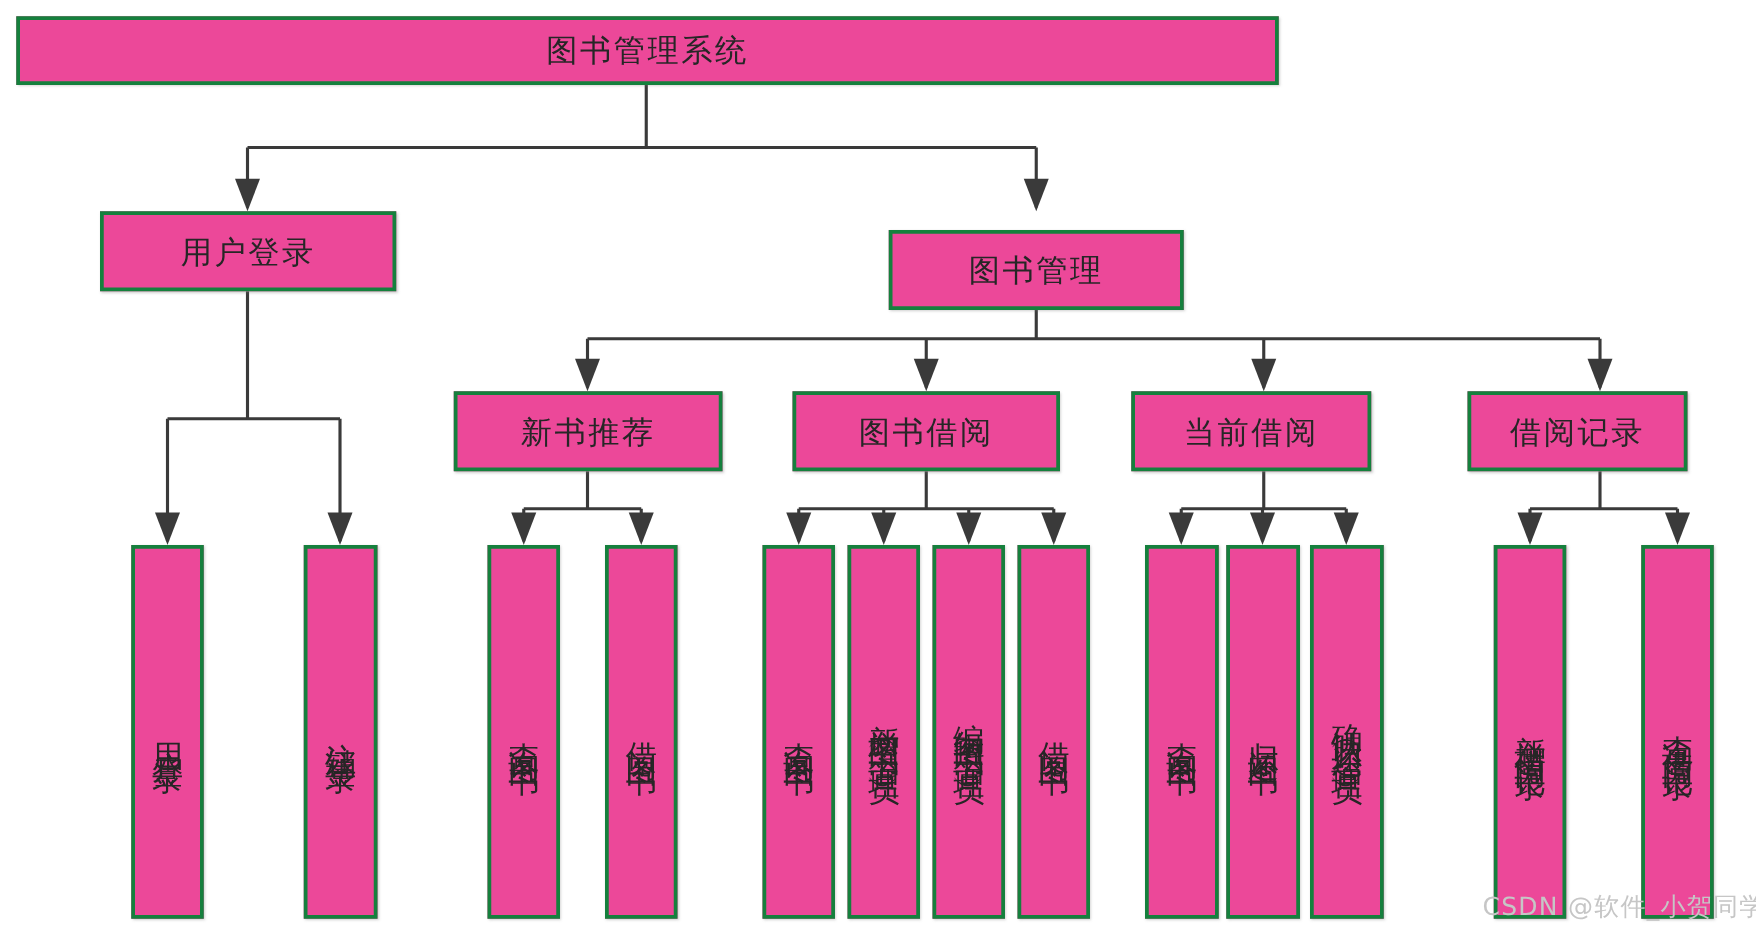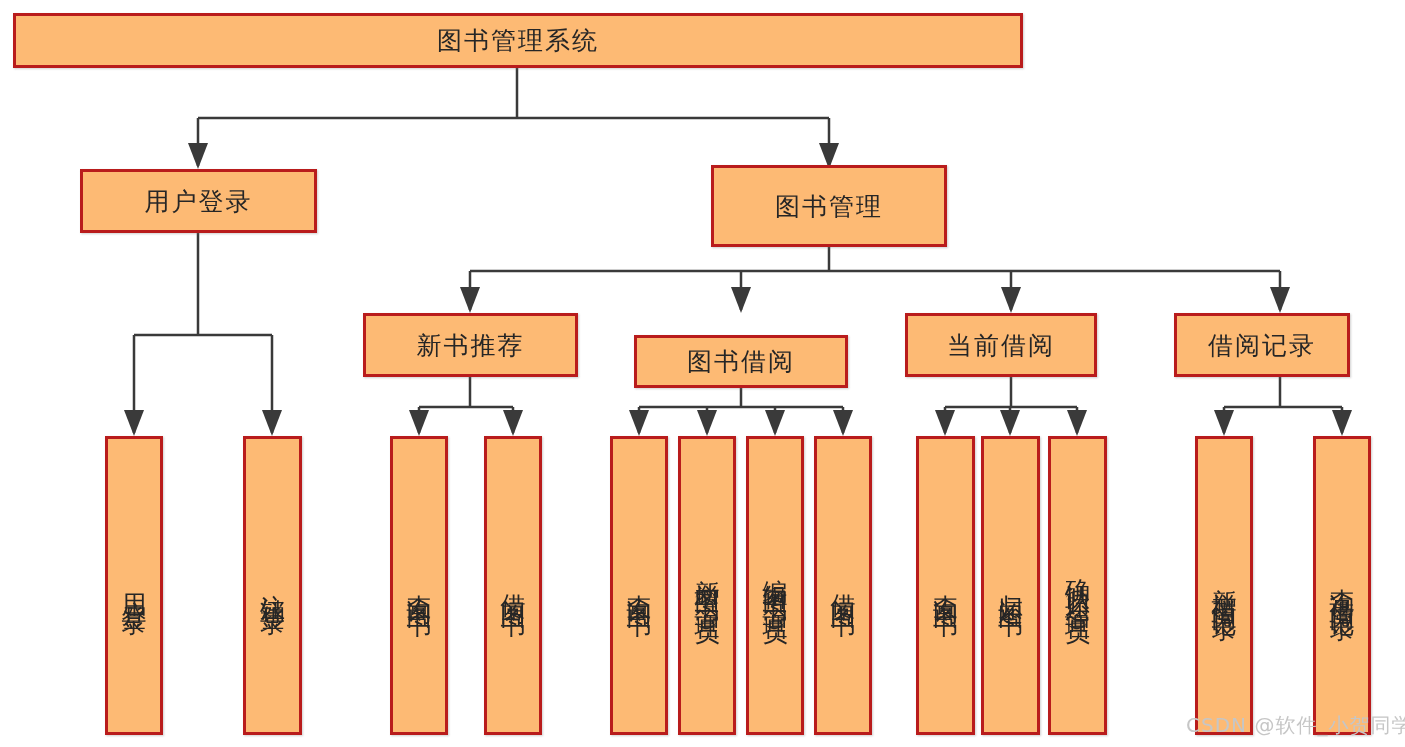--- a/index.html
+++ b/index.html
@@ -19,22 +19,22 @@
     position: absolute;
     left: 0;
     top: 0;
     width: 1405px;
     height: 747px;
     pointer-events: none;
   }
   .node {
     position: absolute;
     box-sizing: border-box;
-    background: #fdba74;
-    border: 3px solid #b91c1c;
+    background: #ec4899;
+    border: 3px solid #15803d;
     display: flex;
     align-items: center;
     justify-content: center;
     color: #262626;
     font-size: 25px;
     letter-spacing: 2px;
     box-shadow: 1px 1px 2px rgba(120,120,120,0.35);
     white-space: nowrap;
   }
   .leaf .vtext {
@@ -112,28 +112,28 @@
     <use href="#tri" x="1342" y="436"></use>
   </svg>
 
   <div class="node" style="left:13px; top:13px; width:1010px; height:55px;">
     <span>图书管理系统</span>
   </div>
 
   <div class="node" style="left:80px; top:169px; width:237px; height:64px;">
     <span>用户登录</span>
   </div>
-  <div class="node" style="left:711px; top:165px; width:236px; height:82px;">
+  <div class="node" style="left:711px; top:184px; width:236px; height:64px;">
     <span>图书管理</span>
   </div>
 
   <div class="node" style="left:363px; top:313px; width:215px; height:64px;justify-content:center;">
     <span>新书推荐</span>
   </div>
-  <div class="node" style="left:634px; top:313px; width:214px; height:53px;margin-top:22px;">
+  <div class="node" style="left:634px; top:313px; width:214px; height:64px;">
     <span>图书借阅</span>
   </div>
   <div class="node" style="left:905px; top:313px; width:192px; height:64px;">
     <span>当前借阅</span>
   </div>
   <div class="node" style="left:1174px; top:313px; width:176px; height:64px;">
     <span>借阅记录</span>
   </div>
 
   <div class="node leaf" style="left:105px; top:436px; width:58px; height:299px;">

